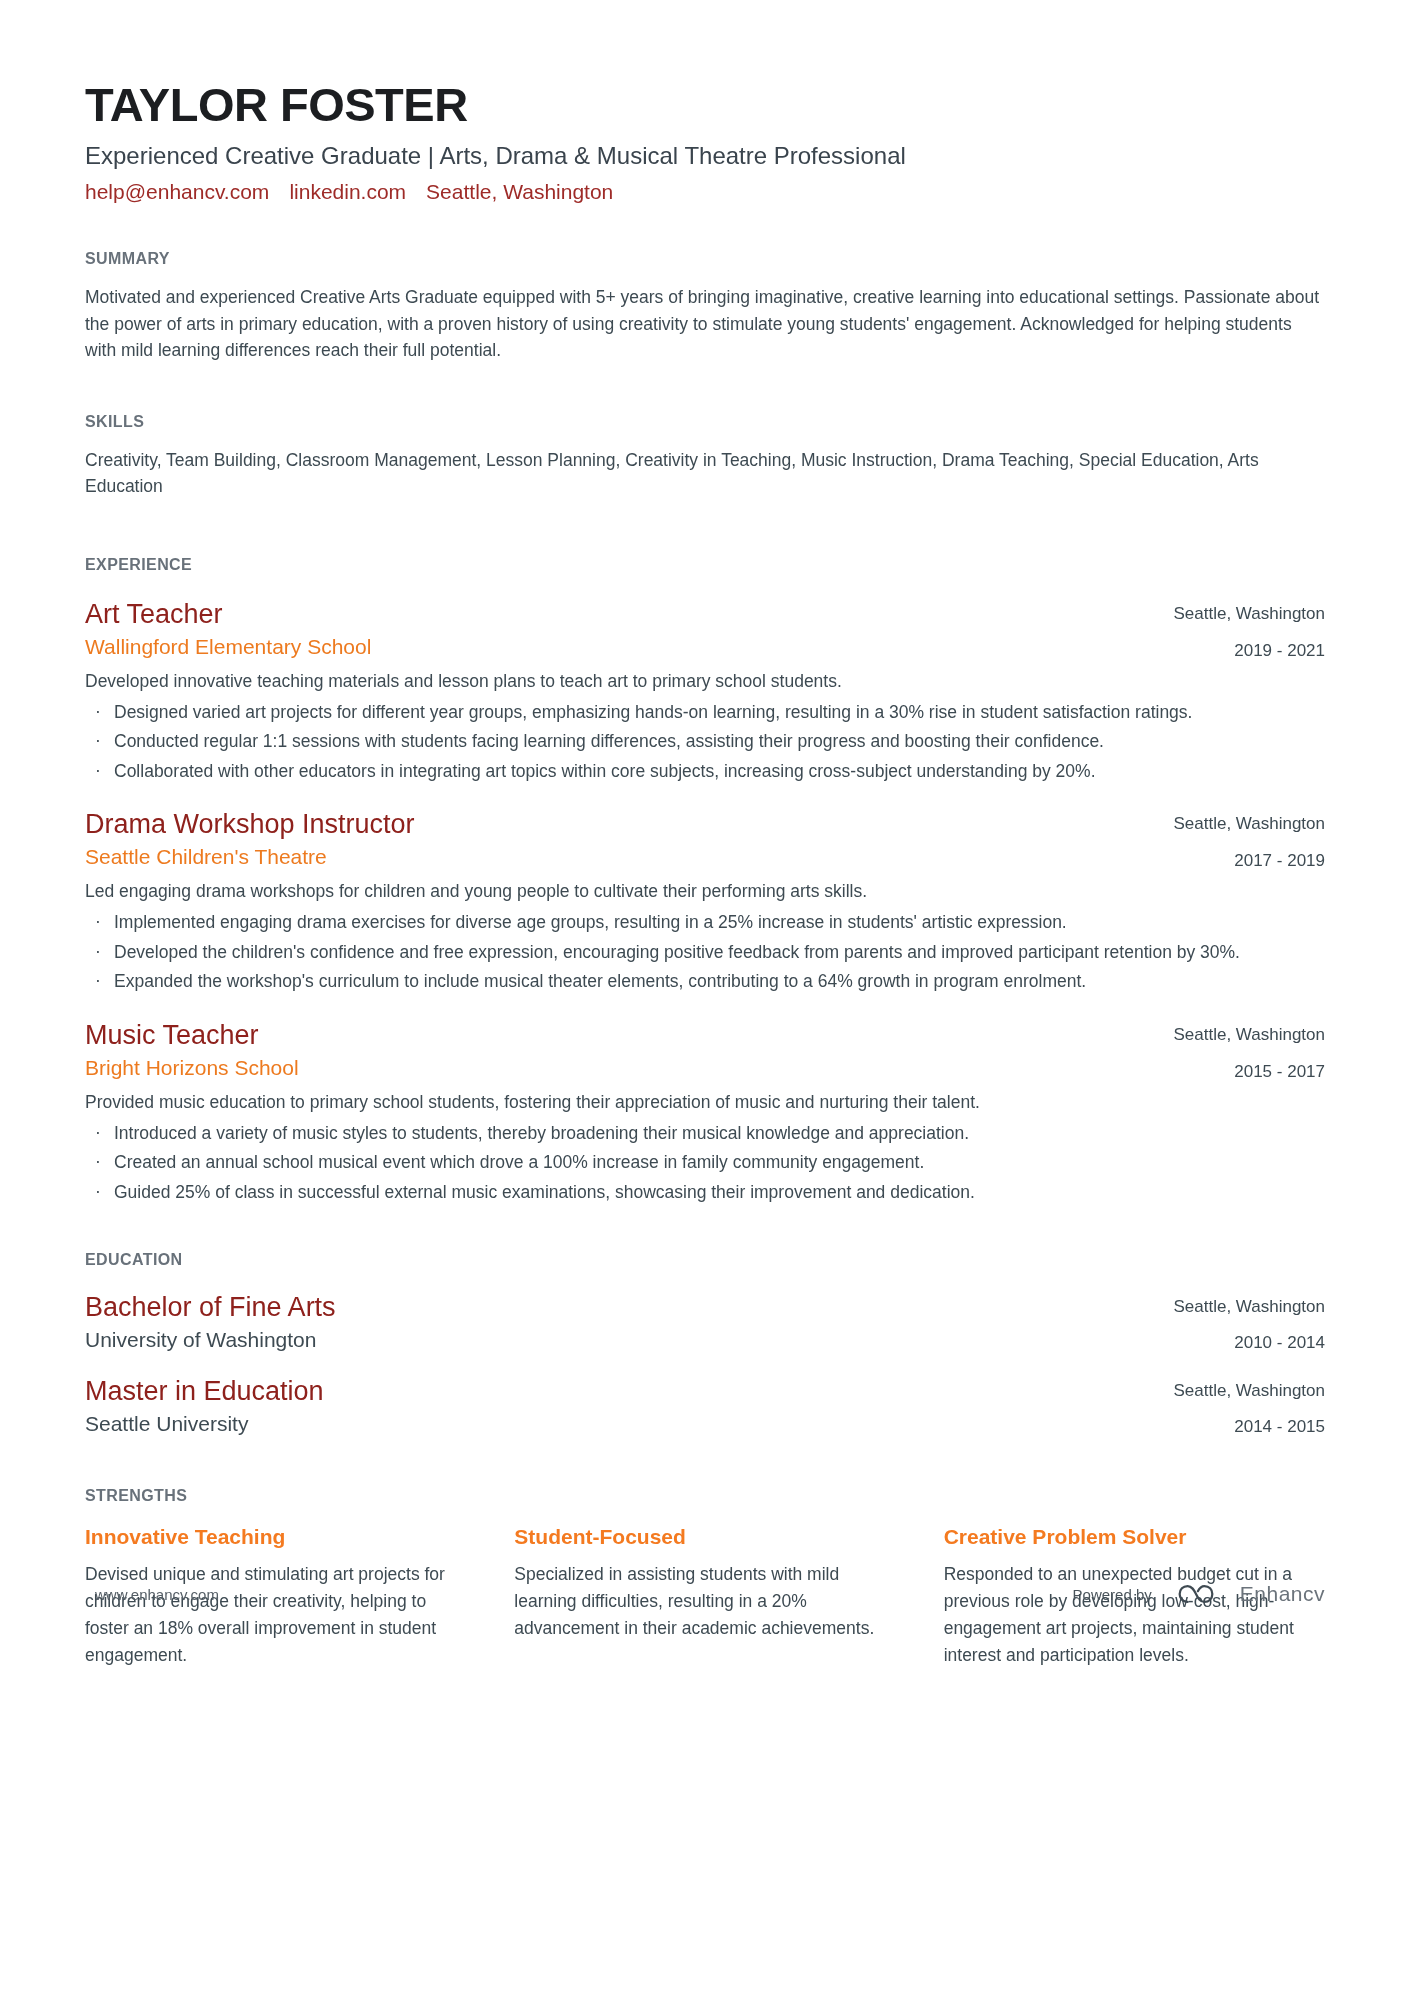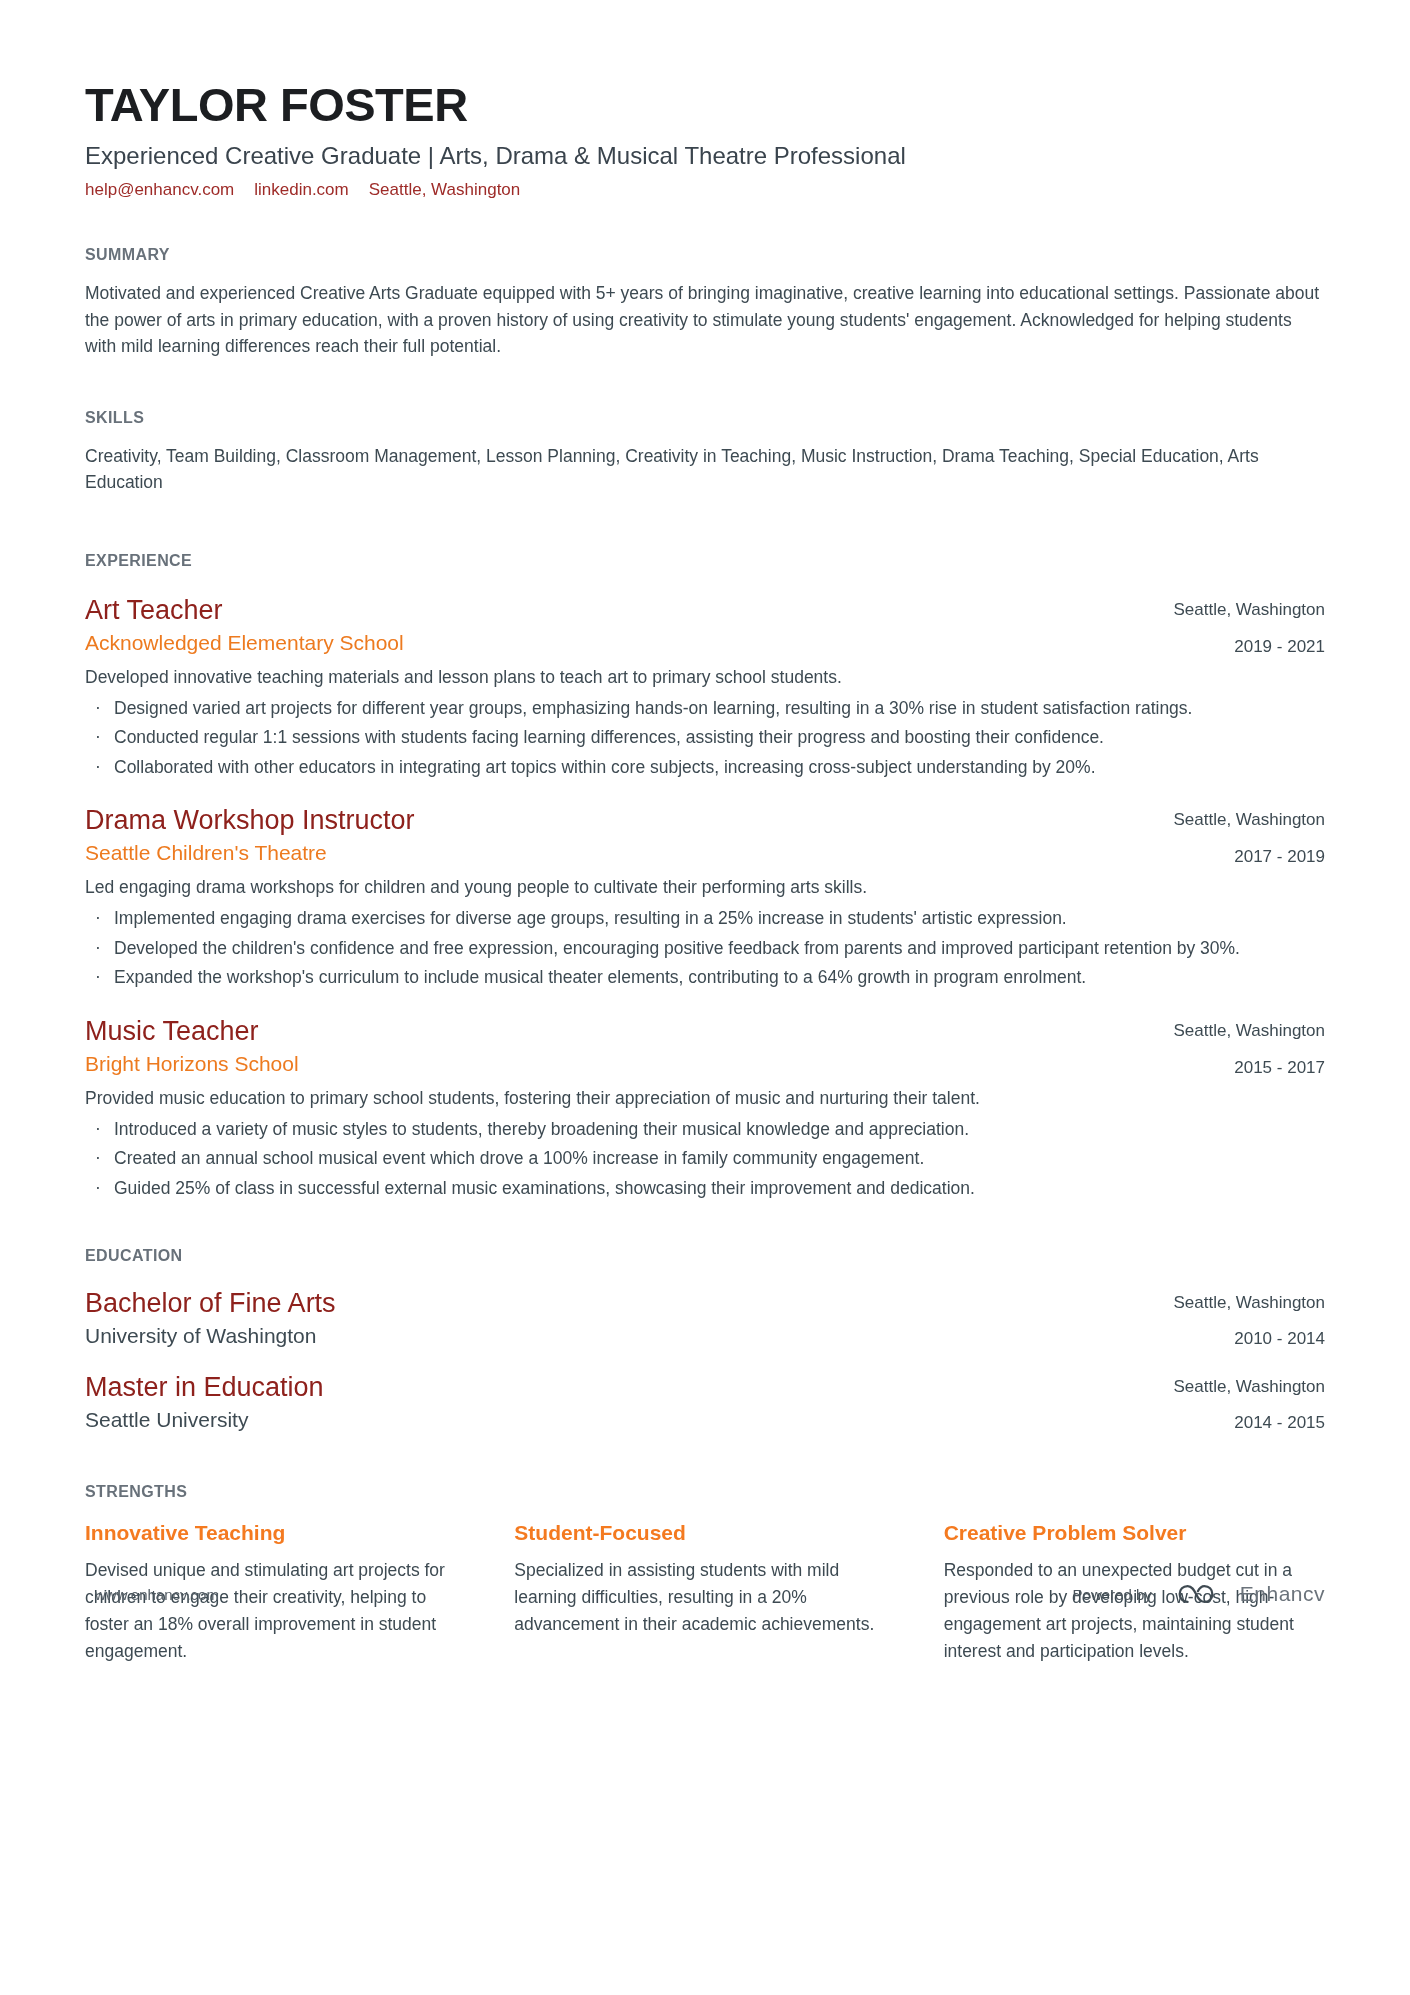--- a/index.html
+++ b/index.html
@@ -27,21 +27,21 @@
   .headline {
     margin-top: 12px;
     font-size: 24px;
     color: #3A444D;
     line-height: 1.25;
   }
   .contacts {
     margin-top: 9px;
     display: flex;
     gap: 20px;
-    font-size: 17px;
+    font-size: 21px;
     color: #9E2B28;
   }
   .contacts a { color: #9E2B28; text-decoration: none; cursor: pointer; }
 
   
   .section-heading {
     font-size: 16px;
     font-weight: 700;
     letter-spacing: 0.4px;
     color: #68717A;
@@ -177,21 +177,21 @@
     <p class="body-text">Creativity, Team Building, Classroom Management, Lesson Planning, Creativity in Teaching, Music Instruction, Drama Teaching, Special Education, Arts Education</p>
   </section>
 
   <section class="sec-experience">
     <h2 class="section-heading">EXPERIENCE</h2>
 
     <article class="job">
       <div class="job-row1">
         <div>
           <h3 class="job-title">Art Teacher</h3>
-          <div class="job-company">Acknowledged Elementary School</div>
+          <div class="job-company">Wallingford Elementary School</div>
         </div>
         <div class="meta-col">
           <span class="meta-location">Seattle, Washington</span>
           <span class="meta-dates">2019 - 2021</span>
         </div>
       </div>
       <p class="job-desc">Developed innovative teaching materials and lesson plans to teach art to primary school students.</p>
       <ul class="bullets">
         <li>Designed varied art projects for different year groups, emphasizing hands-on learning, resulting in a 30% rise in student satisfaction ratings.</li>
         <li>Conducted regular 1:1 sessions with students facing learning differences, assisting their progress and boosting their confidence.</li>

